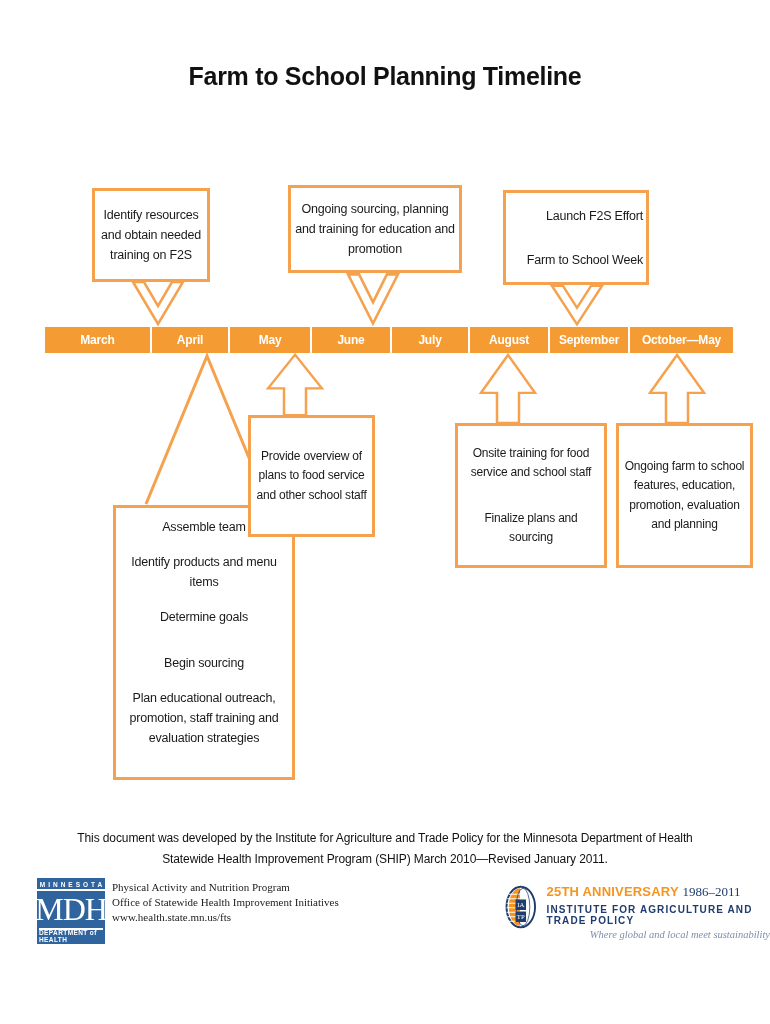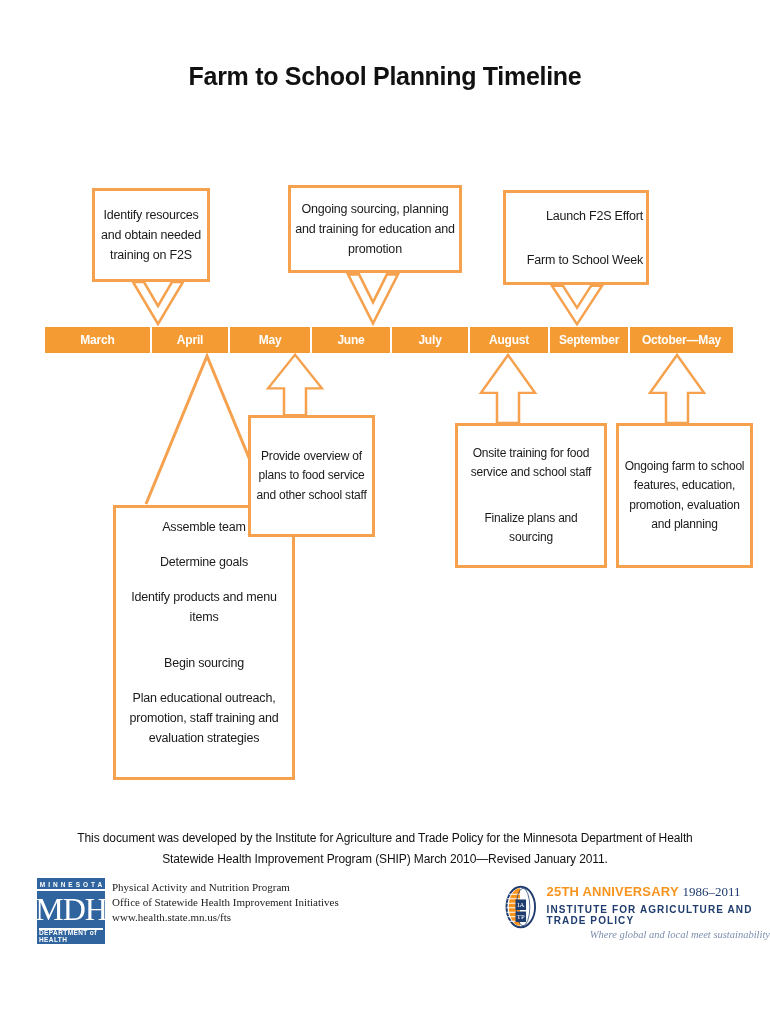--- a/index.html
+++ b/index.html
@@ -104,22 +104,22 @@
   <div class="callout vcenter box-sourcing">
       <p>Ongoing sourcing, planning and training for education and promotion</p>
     </div>
   <div class="callout vcenter box-launch">
       <p>Launch F2S Effort</p>
       <p>Farm to School Week</p>
     </div>
 
   <div class="callout box-assemble">
       <p>Assemble team</p>
+      <p>Identify products and menu items</p>
       <p>Determine goals</p>
-      <p>Identify products and menu items</p>
       <p>Begin sourcing</p>
       <p>Plan educational outreach, promotion, staff training and evaluation strategies</p>
     </div>
   <div class="callout vcenter box-provide">
       <p>Provide overview of plans to food service and other school staff</p>
     </div>
   <div class="callout vcenter box-onsite">
       <p>Onsite training for food service and school staff</p>
       <p>Finalize plans and sourcing</p>
     </div>

